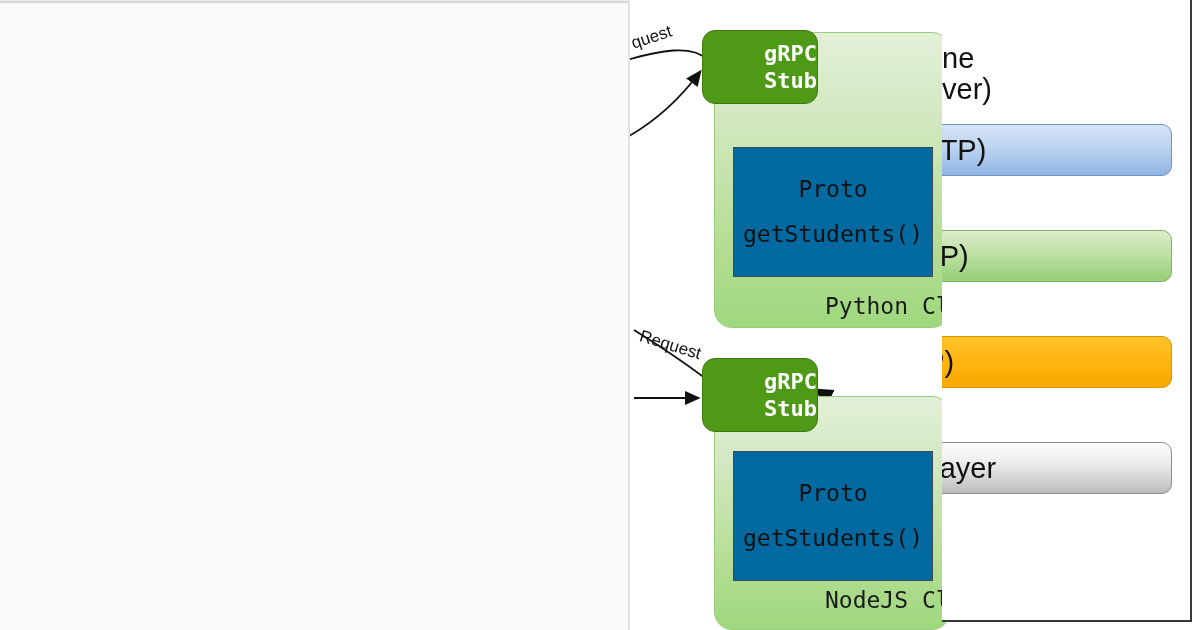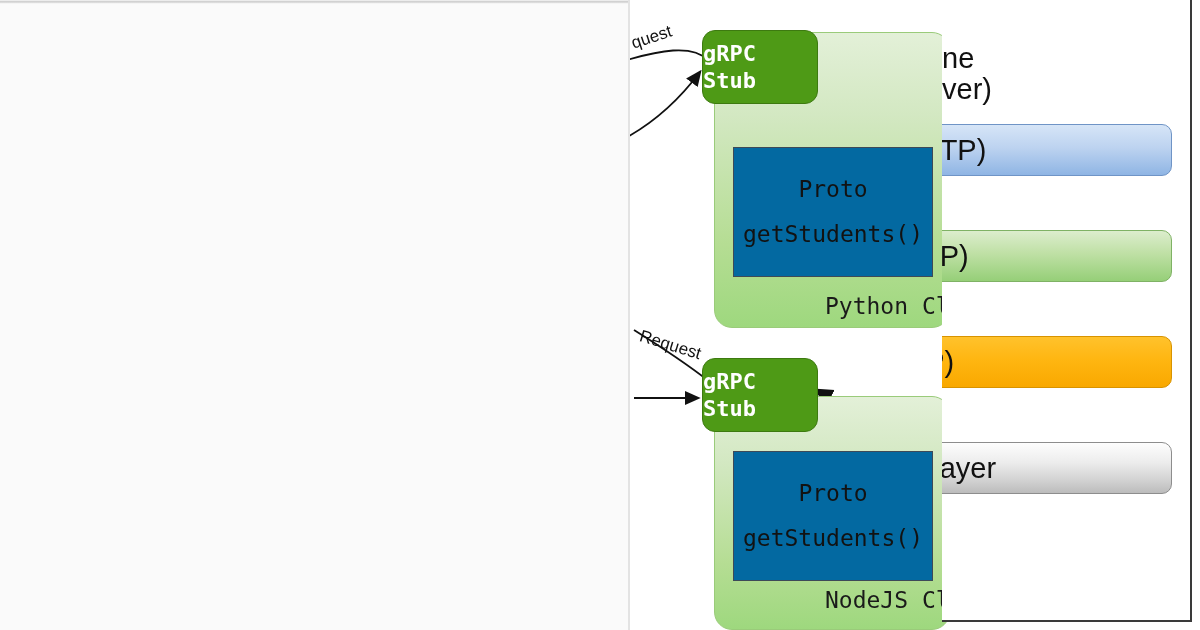--- a/index.html
+++ b/index.html
@@ -89,21 +89,21 @@
 
   
   .stub-box {
     position: absolute;
     border-radius: 13px;
     background: #4e9a16;
     border: 1px solid #3d7a10;
     box-sizing: border-box;
     display: flex;
     flex-direction: column;
-    align-items: flex-start;
+    align-items: flex-end;
     justify-content: center;
     z-index: 5;
   }
   .stub-line {
     font-family: "DejaVu Sans Mono", "Liberation Mono", monospace;
     font-weight: bold;
     font-size: 22px;
     color: #ffffff;
     line-height: 1.25;
     white-space: nowrap;

